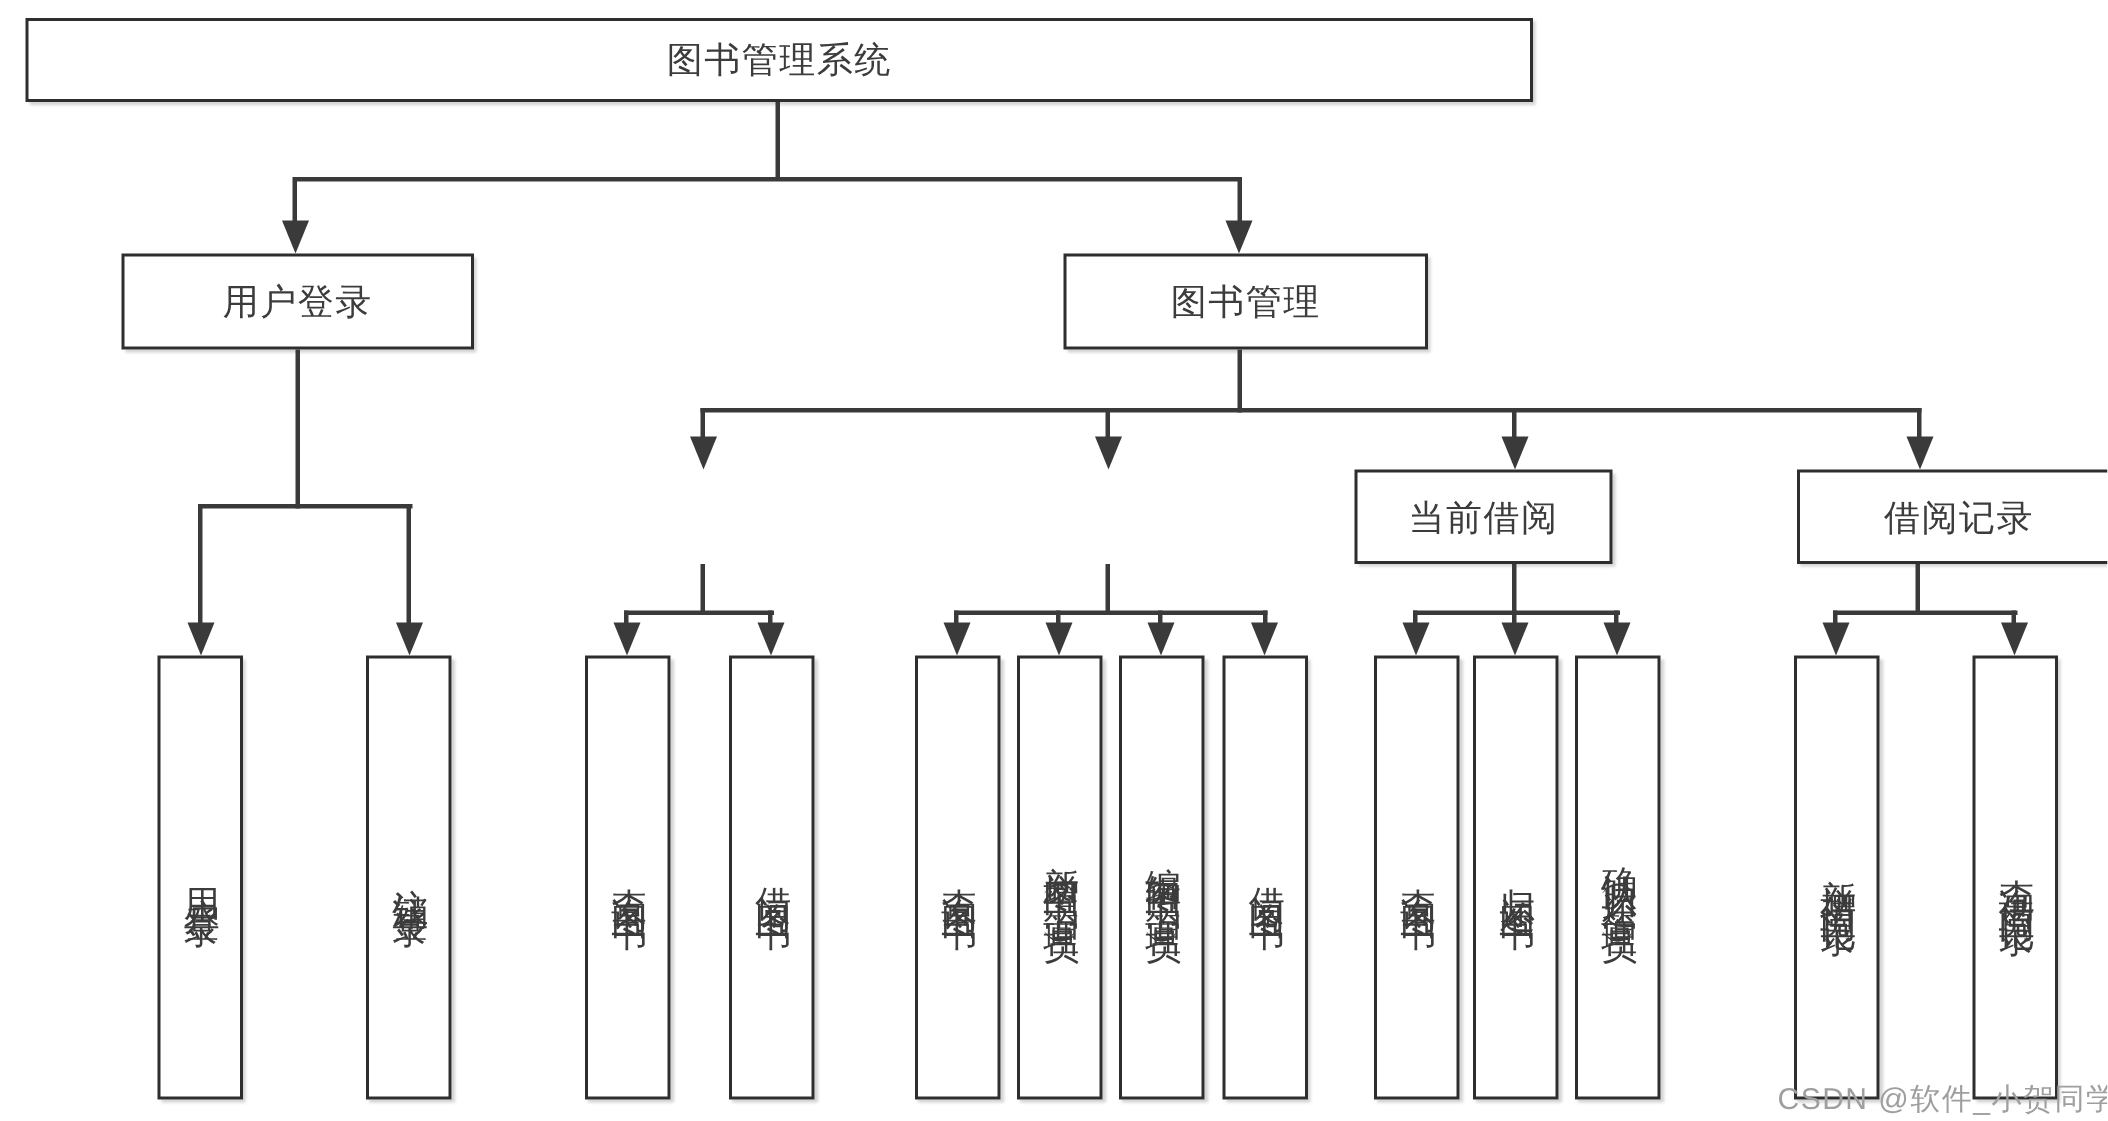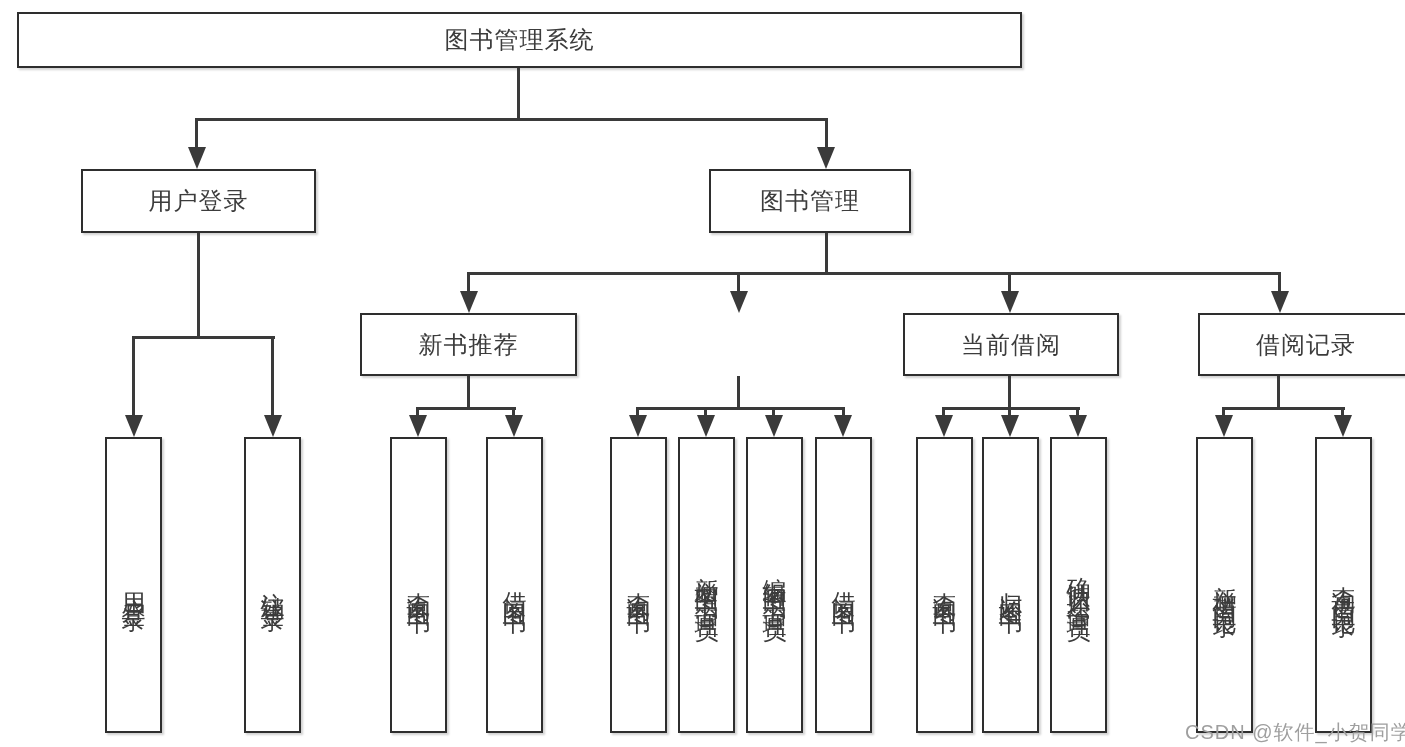--- a/index.html
+++ b/index.html
@@ -43,42 +43,41 @@
   <div class="box" style="left:17px;top:12px;width:1005px;height:56px;">图书管理系统</div>
 
   <div class="vline" style="left:517px;top:68px;height:52px;"></div>
   <div class="hline" style="left:196px;top:118px;width:632px;"></div>
   <div class="vline" style="left:195px;top:118px;height:31px;"></div>
   <div class="arrow" style="left:188px;top:147px;"></div>
   <div class="vline" style="left:825px;top:118px;height:31px;"></div>
   <div class="arrow" style="left:817px;top:147px;"></div>
 
   <div class="box" style="left:81px;top:169px;width:235px;height:64px;">用户登录</div>
-  <div class="box" style="left:709px;top:169px;width:202px;height:64px;">图书管理</div>
+  <div class="box" style="left:709px;top:169px;width:243px;height:64px;">图书管理</div>
 
   <div class="vline" style="left:197px;top:233px;height:106px;"></div>
   <div class="hline" style="left:132px;top:336px;width:143px;"></div>
   <div class="vline" style="left:132px;top:336px;height:81px;"></div>
   <div class="arrow" style="left:125px;top:415px;"></div>
   <div class="vline" style="left:271px;top:336px;height:81px;"></div>
   <div class="arrow" style="left:264px;top:415px;"></div>
 
   <div class="vline" style="left:825px;top:233px;height:42px;"></div>
   <div class="hline" style="left:467px;top:272px;width:814px;"></div>
   <div class="vline" style="left:467px;top:272px;height:21px;"></div>
   <div class="arrow" style="left:460px;top:291px;"></div>
   <div class="vline" style="left:737px;top:272px;height:21px;"></div>
   <div class="arrow" style="left:730px;top:291px;"></div>
   <div class="vline" style="left:1008px;top:272px;height:21px;"></div>
   <div class="arrow" style="left:1001px;top:291px;"></div>
   <div class="vline" style="left:1278px;top:272px;height:21px;"></div>
   <div class="arrow" style="left:1271px;top:291px;"></div>
 
-  <div class="box" style="left:360px;top:313px;width:217px;height:63px;">新书推荐</div>
-  <div class="box" style="left:903px;top:313px;width:216px;height:63px;">当前借阅</div>
+  <div class="box" style="left:903px;top:313px;width:172px;height:63px;">当前借阅</div>
   <div class="box" style="left:1172px;top:313px;width:216px;height:63px;margin-left:26px;">借阅记录</div>
 
   <div class="vline" style="left:467px;top:376px;height:34px;"></div>
   <div class="hline" style="left:416px;top:407px;width:100px;"></div>
   <div class="vline" style="left:416px;top:407px;height:10px;"></div>
   <div class="arrow" style="left:409px;top:415px;"></div>
   <div class="vline" style="left:512px;top:407px;height:10px;"></div>
   <div class="arrow" style="left:505px;top:415px;"></div>
 
   <div class="vline" style="left:737px;top:376px;height:34px;"></div>

